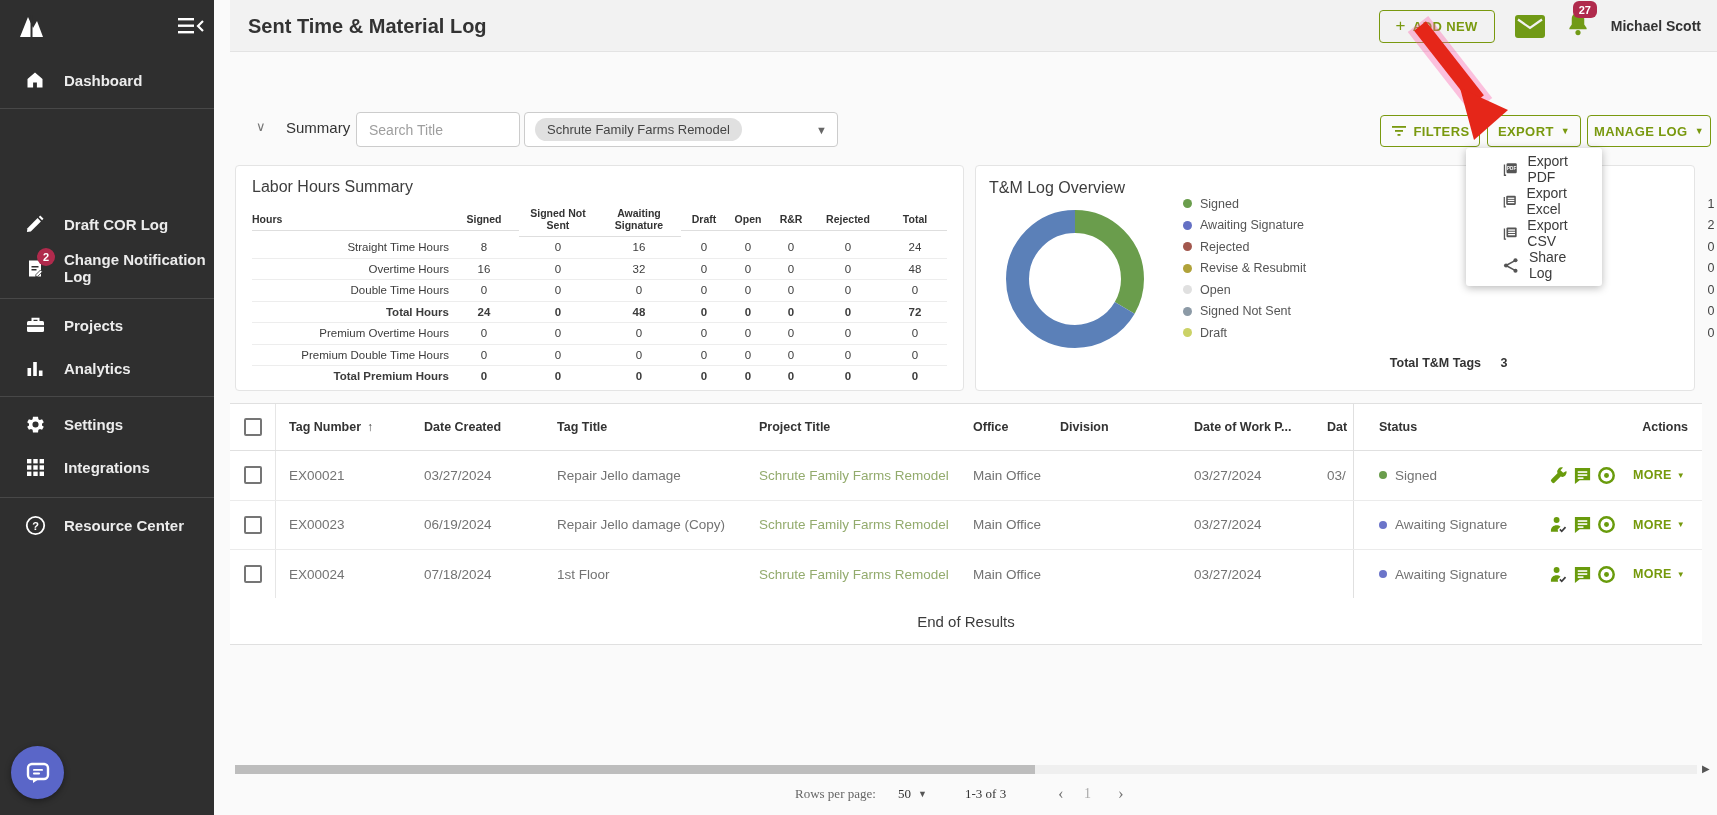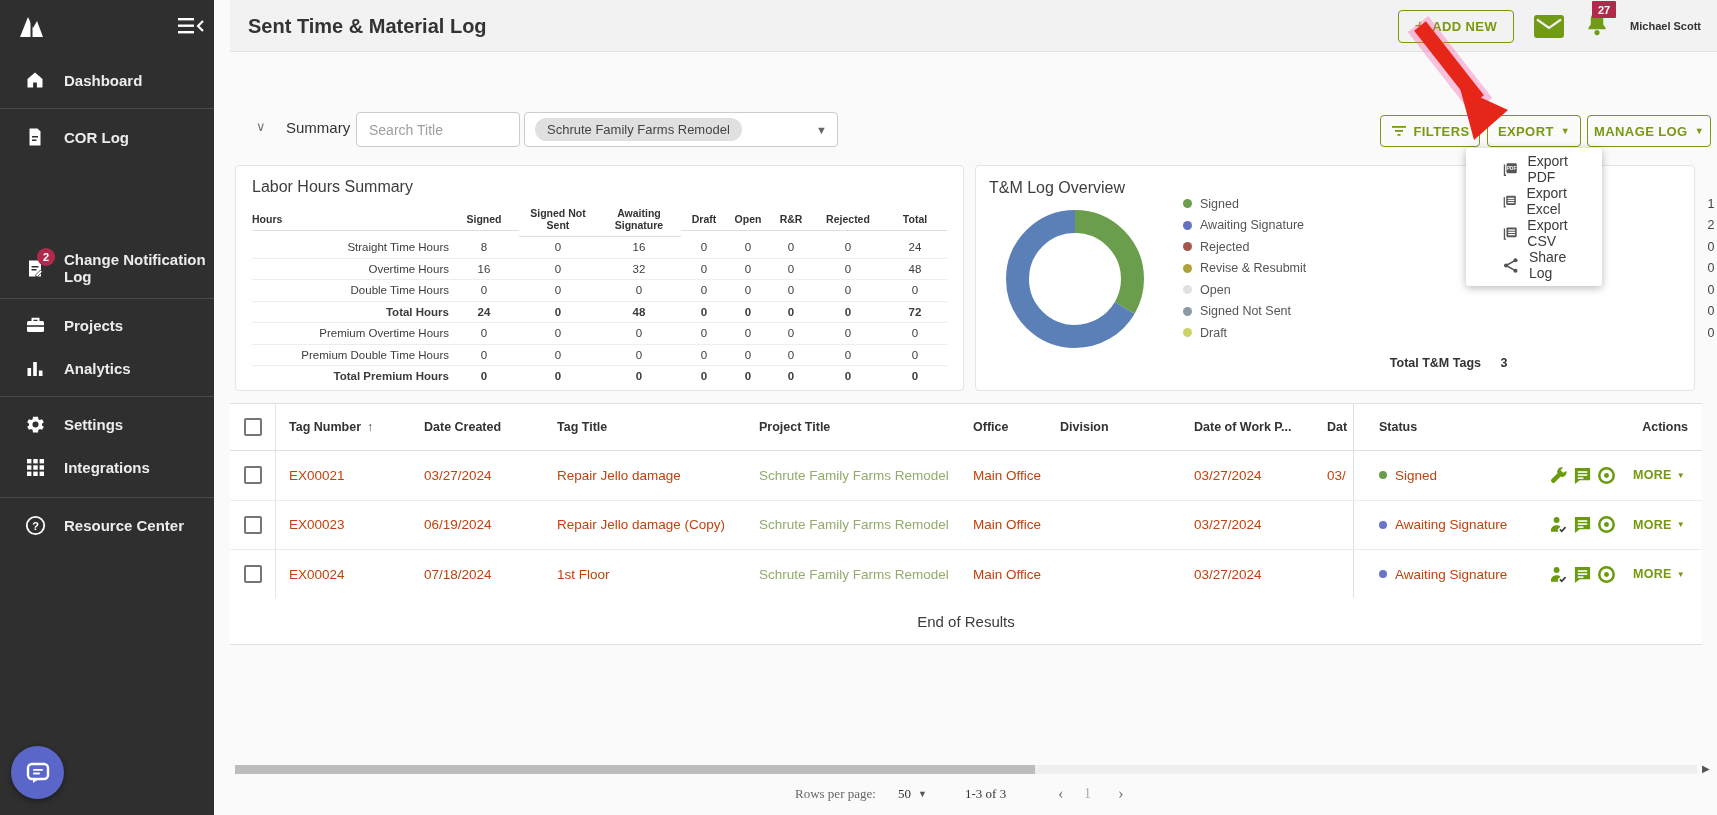--- a/index.html
+++ b/index.html
@@ -15,22 +15,22 @@
   .nav-divider { position:absolute; left:0; width:230px; height:1px; background:rgba(255,255,255,0.12); }
   .nav-badge { position:absolute; top:-9px; right:-9px; min-width:18px; height:18px; border-radius:9px; background:#b02a4c; color:#fff; font-size:11px; font-weight:700; display:flex; align-items:center; justify-content:center; padding:0 4px; }
 
   
   .main { position:absolute; left:230px; top:0; right:0; bottom:0; }
   .topbar { position:absolute; left:0; top:0; right:0; height:52px; background:#f2f2f2; border-bottom:1px solid #e3e3e3; }
   .page-title { position:absolute; left:18px; top:15px; font-size:20px; font-weight:700; color:#333; }
   .topbar-right { position:absolute; right:16px; top:0; height:52px; display:flex; align-items:center; gap:20px; }
   .add-new-btn { height:33px; padding:0 16px; border:1px solid #79990f; border-radius:4px; color:#79990f; font-size:13px; font-weight:700; letter-spacing:.4px; background:transparent; display:flex; align-items:center; gap:7px; cursor:pointer; }
   .bell-wrap { position:relative; }
-  .bell-badge { position:absolute; top:-9px; left:8px; min-width:24px; height:17px; border-radius:1px; background:#b02a4c; color:#fff; font-size:11px; font-weight:700; display:flex; align-items:center; justify-content:center; padding:0 5px; }
-  .user-name { font-size:11px; font-weight:700; color:#333; }
+  .bell-badge { position:absolute; top:-9px; left:8px; min-width:24px; height:17px; border-radius:6px; background:#b02a4c; color:#fff; font-size:11px; font-weight:700; display:flex; align-items:center; justify-content:center; padding:0 5px; }
+  .user-name { font-size:14px; font-weight:700; color:#333; }
 
   .tabsbar { position:absolute; left:0; top:52px; right:0; height:41px; background:#fff; border-bottom:1px solid #e2e2e2; }
   .tab { position:absolute; top:0; height:41px; width:181px; display:flex; align-items:center; justify-content:center; font-size:13px; font-weight:700; letter-spacing:.5px; color:#6f6f6f; cursor:pointer; }
   .tab.active { color:#75990c; }
   .tab-underline { position:absolute; left:2px; top:37px; width:181px; height:4px; background:#75990c; }
 
   
   .chev { color:#757575; font-size:13px; }
   .summary-label { position:absolute; left:56px; top:119px; font-size:15px; color:#333; }
   .search-input { position:absolute; left:126px; top:112px; width:164px; height:35px; border:1px solid #ccc; border-radius:4px; background:#fff; font-size:14px; color:#444; padding:0 12px; font-family:"Liberation Sans",sans-serif; }
@@ -58,21 +58,21 @@
   .legend-count { position:absolute; left:507px; width:42px; text-align:center; font-size:12.5px; color:#444; }
   .ov-total-label { position:absolute; left:250px; width:255px; text-align:right; font-size:12.5px; font-weight:700; color:#333; }
   .ov-total-value { position:absolute; left:507px; width:42px; text-align:center; font-size:12.5px; font-weight:700; color:#333; }
 
   
   .dtable { position:absolute; left:0; top:403px; width:1472px; background:#fff; border-top:1px solid #e0e0e0; }
   .trow { display:grid; grid-template-columns:46px 135px 133px 202px 214px 87px 134px 133px 40px 166px 182px; align-items:center; }
   .thead { height:47px; border-bottom:1px solid #e0e0e0; }
   .thead .tcell { font-size:12.5px; font-weight:700; color:#333; }
   .tdata { height:49.5px; border-bottom:1px solid #ebebeb; }
-  .tcell { padding-left:13px; font-size:13.5px; color:#c2410c; white-space:nowrap; overflow:hidden; text-overflow:ellipsis; }
+  .tcell { padding-left:13px; font-size:13.5px; color:#737373; white-space:nowrap; overflow:hidden; text-overflow:ellipsis; }
   .tcell.cb { display:flex; justify-content:center; padding-left:0; align-self:stretch; align-items:center; border-right:1px solid #e6e6e6; }
   .tcell.datcol { border-right:1px solid #e0e0e0; align-self:stretch; display:flex; align-items:center; }
   .tcell.statuscol { padding-left:25px; display:flex; align-items:center; gap:8px; }
   .status-dot { width:8px; height:8px; border-radius:50%; flex:0 0 8px; }
   .checkbox { width:18px; height:18px; border:2px solid #757575; border-radius:2px; background:#fff; cursor:pointer; }
   .plink { color:#93ab6d; cursor:pointer; }
   .sort-arrow { color:#444; font-size:12px; margin-left:6px; }
   .actions-cell { display:flex; align-items:center; gap:4px; padding-left:28px; }
   .aicon { width:20px; height:20px; cursor:pointer; display:flex; align-items:center; justify-content:center; }
   .more-btn { margin-left:13px; color:#75990c; font-size:12.5px; font-weight:700; letter-spacing:.3px; display:flex; align-items:center; gap:5px; cursor:pointer; }
@@ -117,32 +117,31 @@
   <div class="nav-item" style="top:58px">
     <span class="nicon">
         <svg width="20" height="20" viewBox="0 0 20 20">
           <path d="M10 2.5 2.5 9v8.5h5.6v-5h3.8v5h5.6V9Z" fill="#fff"></path>
         </svg>
       </span>
     <span>Dashboard</span>
   </div>
   <div class="nav-divider" style="top:108px"></div>
 
-  <div class="nav-item" style="top:115px">
+
+
+  <div class="nav-item" style="top:202px">
     <span class="nicon">
         <svg width="20" height="20" viewBox="0 0 20 20">
-          <path d="M4.5 1.5h8l3 3v14h-11Z" fill="#fff"></path>
-          <rect x="7" y="9" width="6" height="1.5" fill="#2f2f2f"></rect>
-          <rect x="7" y="12.5" width="4.5" height="1.5" fill="#2f2f2f"></rect>
-        </svg>
-      </span>
-    <span>COR Log</span>
-  </div>
-
-
+          <path d="M2.5 14.2 12.6 4.1l3.3 3.3L5.8 17.5l-3.9.6Z" fill="#fff"></path>
+          <path d="M13.8 2.9l1.4-1.4 3.3 3.3-1.4 1.4Z" fill="#fff"></path>
+        </svg>
+      </span>
+    <span>Draft COR Log</span>
+  </div>
 
   <div class="nav-item" style="top:246px">
     <span class="nicon">
       <svg width="20" height="20" viewBox="0 0 20 20">
           <path d="M4 2.5h9l3 3v13H4Z" fill="#fff"></path>
           <rect x="6.5" y="8" width="7" height="1.5" fill="#2f2f2f"></rect>
           <rect x="6.5" y="11" width="5" height="1.5" fill="#2f2f2f"></rect>
           <path d="M11 16.5l4.5-4.5 1.8 1.8-4.5 4.5-2.2.4Z" fill="#fff" stroke="#2f2f2f" stroke-width="0.8"></path>
         </svg>
       <span class="nav-badge">2</span>

